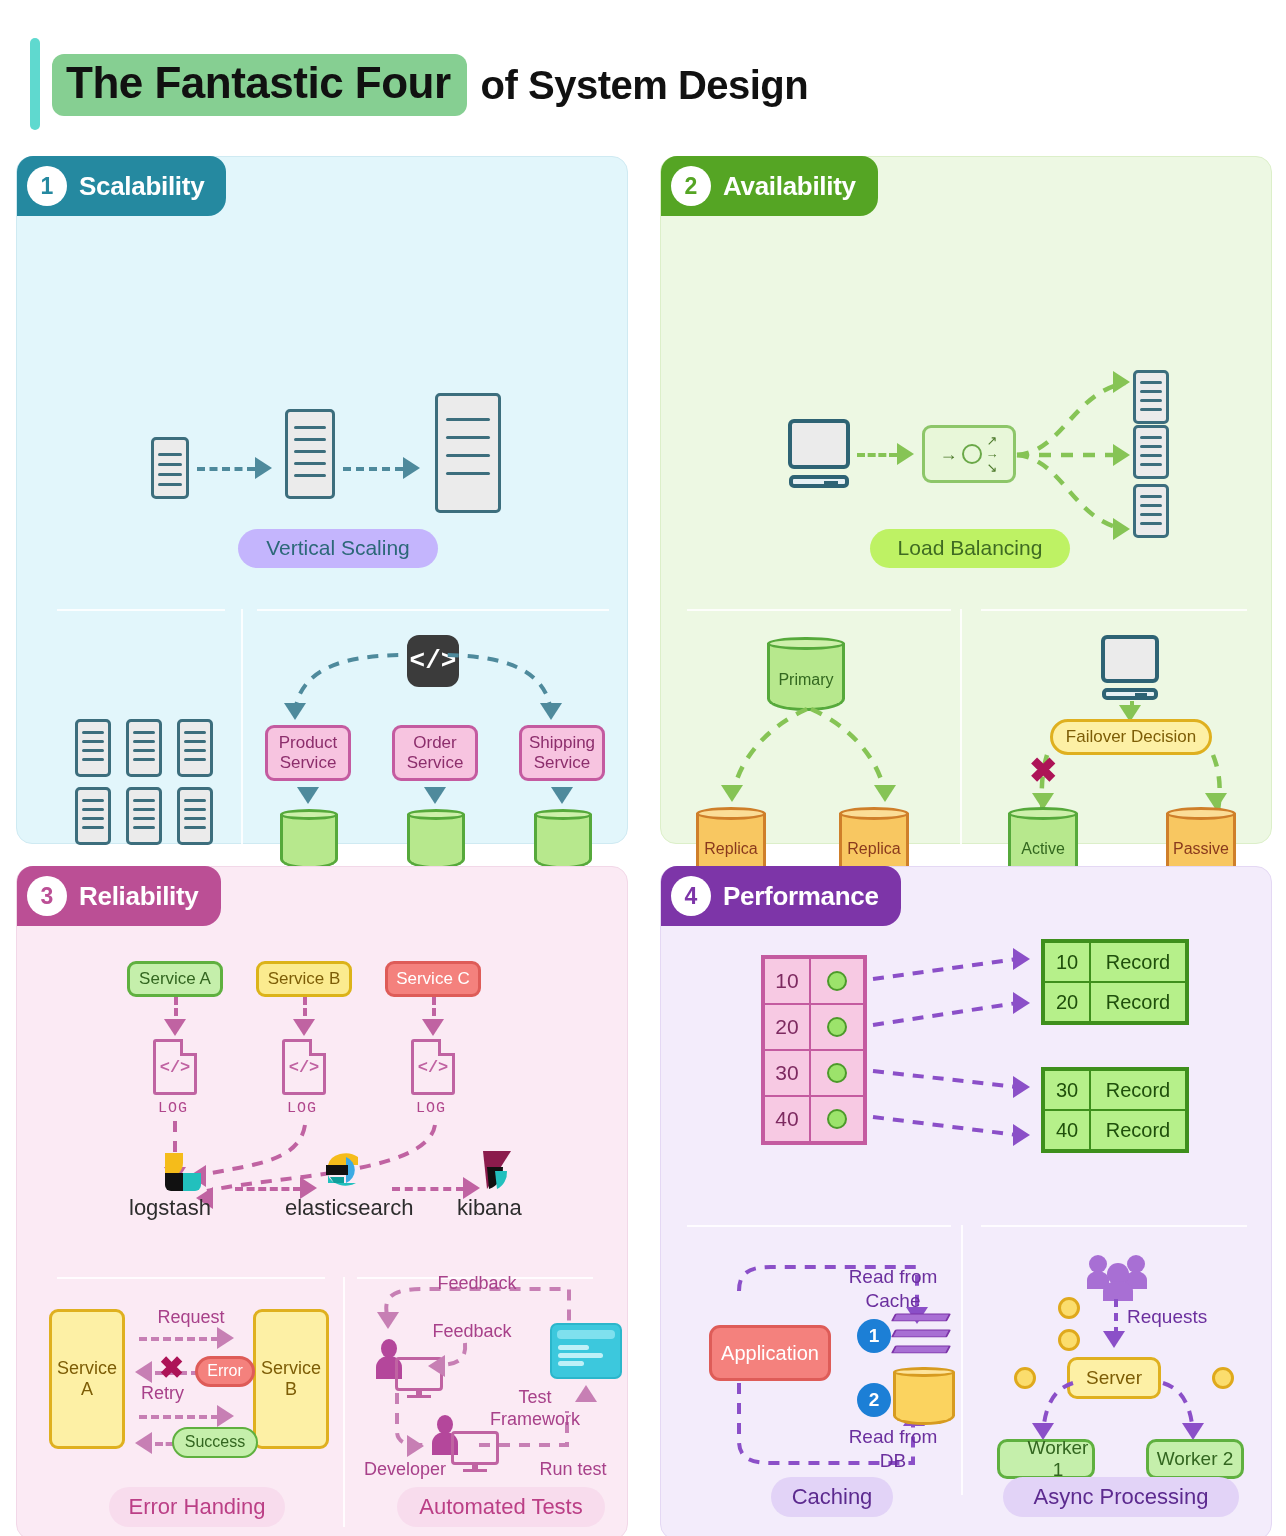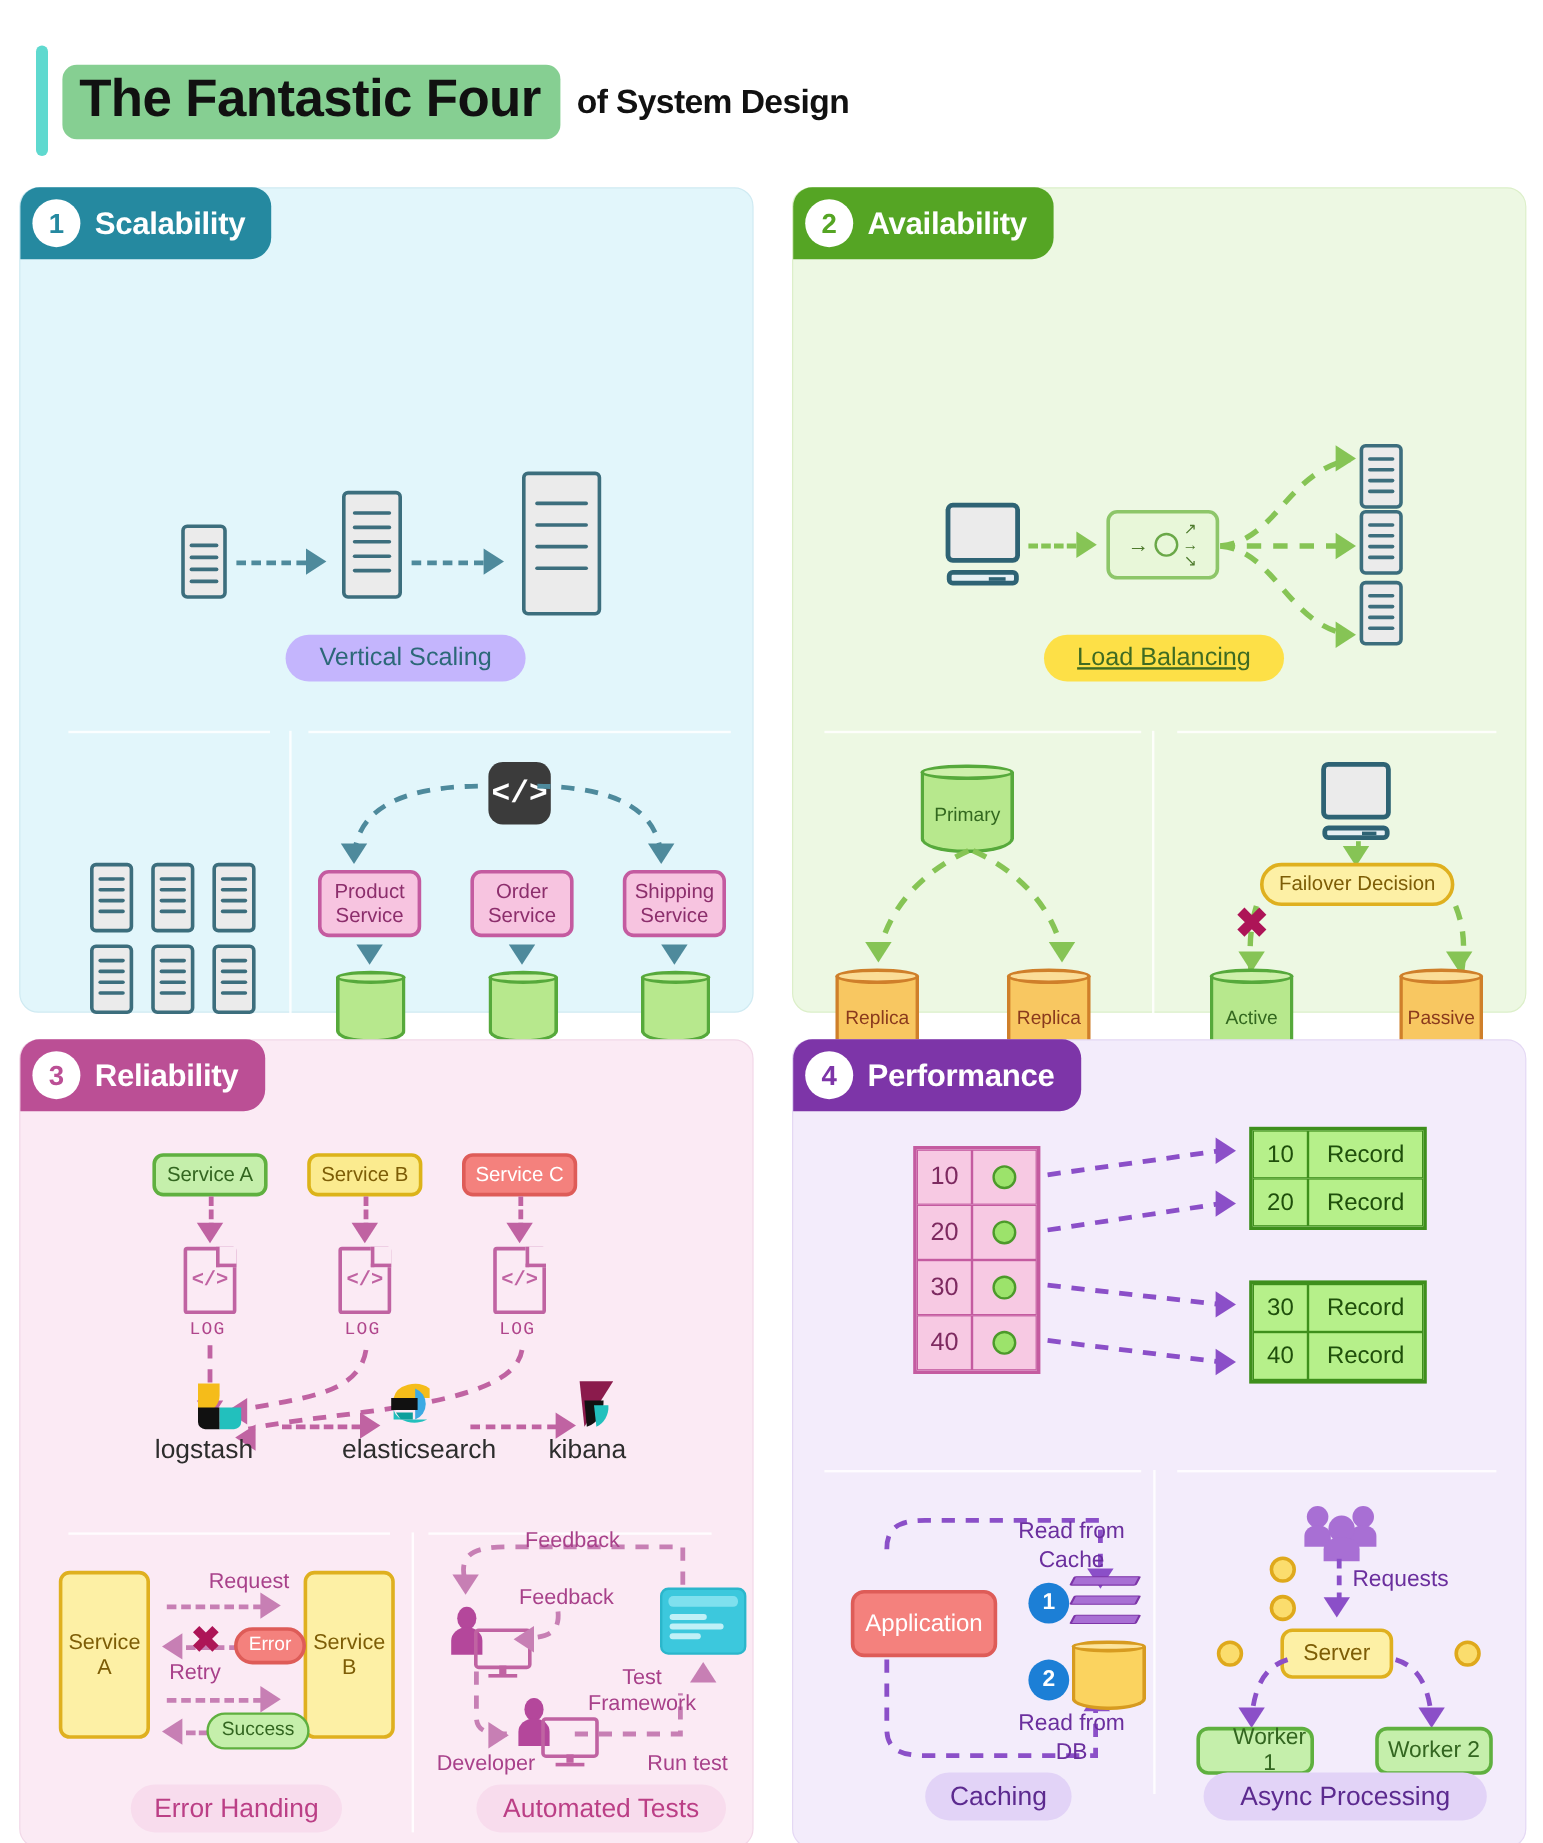--- a/index.html
+++ b/index.html
@@ -17,21 +17,21 @@
     position: absolute; left: 30px; top: 18px; width: 10px; height: 92px;
     background: #5fd9cf; border-radius: 5px;
   }
   .title-wrap { position: absolute; left: 52px; top: 34px; display: flex; align-items: center; }
   .title-hl {
     background: #86cf92; border-radius: 12px; padding: 6px 16px 10px 14px;
     font-size: 44px; font-weight: 700; color: #111; letter-spacing: -0.5px;
     line-height: 1.05;
   }
   .title-rest {
-    font-size: 28px; font-weight: 700; color: #111; margin-left: 14px;
+    font-size: 40px; font-weight: 700; color: #111; margin-left: 14px;
     letter-spacing: -0.5px;
   }
   .brand { position: absolute; right: 22px; top: 36px; display: flex; align-items: center; gap: 12px; }
   .brand-name { font-size: 33px; font-weight: 600; color: #2c3b43; letter-spacing: -0.5px; }
 
   
   .panel { position: absolute; border-radius: 16px; }
   .panel.q1 { left: 16px;  top: 136px;  width: 612px; height: 688px; background: #e2f6fb; border: 1px solid #cfeaf2; }
   .panel.q2 { left: 660px; top: 136px;  width: 612px; height: 688px; background: #edf8e3; border: 1px solid #dcefc9; }
   .panel.q3 { left: 16px;  top: 846px;  width: 612px; height: 674px; background: #fbeaf4; border: 1px solid #f2d8e8; }
@@ -52,21 +52,21 @@
   .badge.b2 { background: #55a524; } .badge.b2 .num { color: #55a524; }
   .badge.b3 { background: #bb4f95; } .badge.b3 .num { color: #bb4f95; }
   .badge.b4 { background: #7d35a8; } .badge.b4 .num { color: #7d35a8; }
 
   
   .pill {
     position: absolute; border-radius: 22px; padding: 7px 18px;
     font-size: 21px; text-align: center; line-height: 1.18; white-space: pre-line;
   }
   .pill.blue   { background: #c4b5fd; color: #2c6878; }
-  .pill.green  { background: #fde047; color: #3f6b22; text-decoration: underline; }
+  .pill.green  { background: #bef264; color: #3f6b22; }
   .pill.pinkL  { background: #f8dced; color: #bb3f86; }
   .pill.purple { background: #e2d3f7; color: #5c2a8f; }
 
   .divider-h { position: absolute; height: 2px; background: rgba(255,255,255,.85); }
   .divider-v { position: absolute; width: 2px; background: rgba(255,255,255,.85); }
 
   
   .srv { position: absolute; background: #ebebeb; border: 3px solid #3c6e7d; border-radius: 5px; }
   .srv i { position: absolute; left: 13%; width: 74%; height: 3px; background: #3c6e7d; border-radius: 2px; display:block; }
 
@@ -493,21 +493,21 @@
 
     <div class="divider-h" style="left:40px; top:410px; width:268px;"></div>
     <div class="divider-h" style="left:340px; top:410px; width:236px;"></div>
     <div class="divider-v" style="left:326px; top:410px; height:250px;"></div>
 
     <div class="box yell2" style="left:32px; top:442px; width:76px; height:140px; font-size:18px;">Service
 A</div>
     <div class="box yell2" style="left:236px; top:442px; width:76px; height:140px; font-size:18px;">Service
 B</div>
 
-    <div class="lbl-sm" style="left:124px; top:440px; width:100px; text-align:right;">Request</div>
+    <div class="lbl-sm" style="left:124px; top:440px; width:100px; text-align:center;">Request</div>
     <div class="dash-h" style="left:122px; top:470px; width:80px; border-color:#c77fb4;"></div>
     <div class="tri r" style="left:200px; top:460px; border-left-color:#c77fb4;"></div>
 
     <div class="tri l" style="left:118px; top:494px; border-right-color:#c77fb4;"></div>
     <div class="dash-h" style="left:138px; top:504px; width:92px; border-color:#c77fb4;"></div>
     <div class="xmark" style="left:142px; top:486px; font-size:30px;">✖</div>
     <div class="box red" style="left:178px; top:489px; width:60px; height:31px; border-radius:16px; font-size:16px;">Error</div>
 
     <div class="lbl-sm" style="left:124px; top:516px; width:90px; text-align:left;">Retry</div>
     <div class="dash-h" style="left:122px; top:548px; width:80px; border-color:#c77fb4;"></div>

